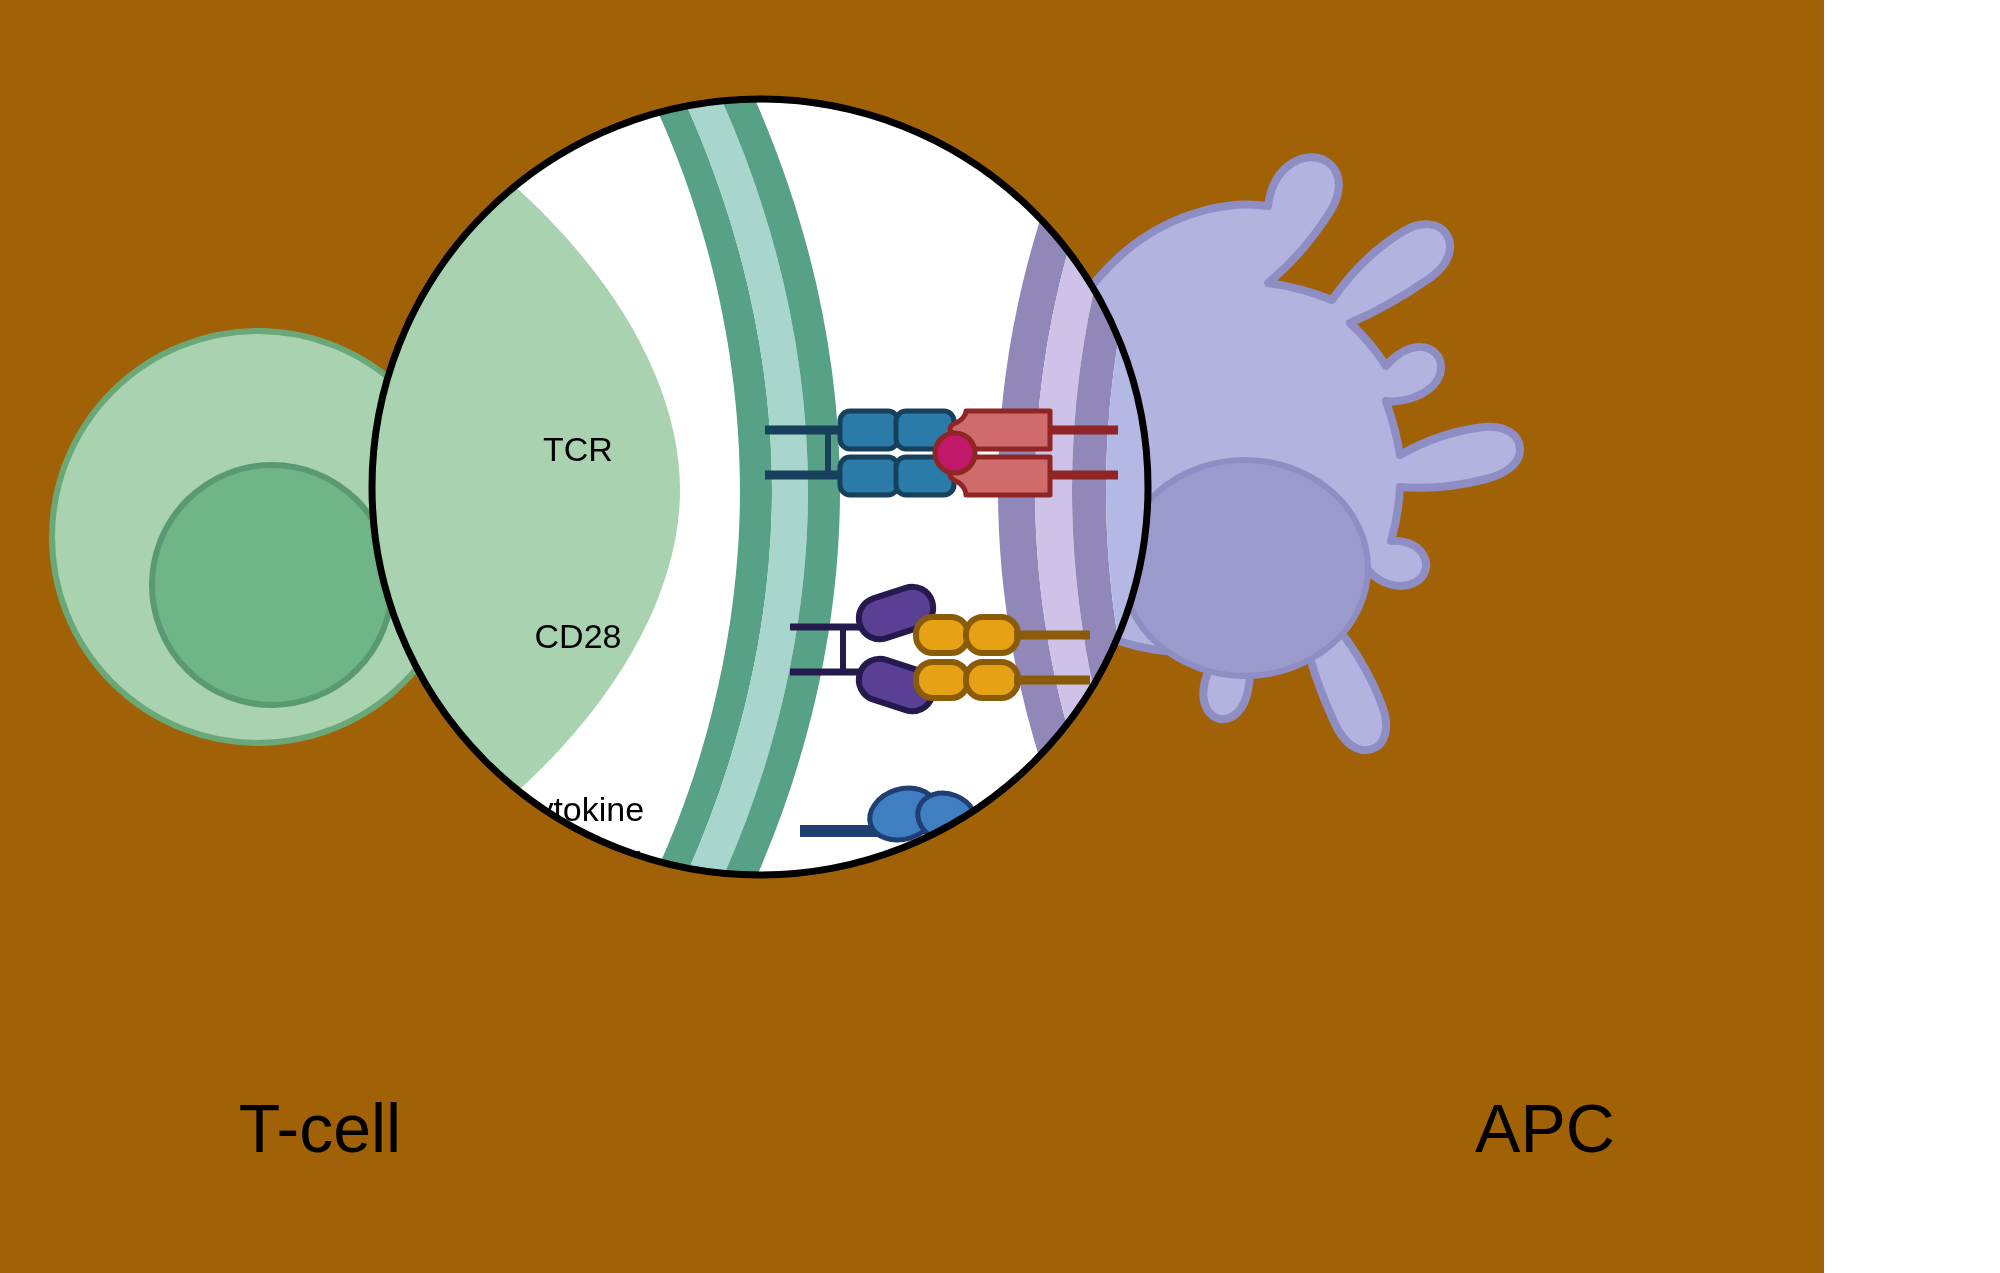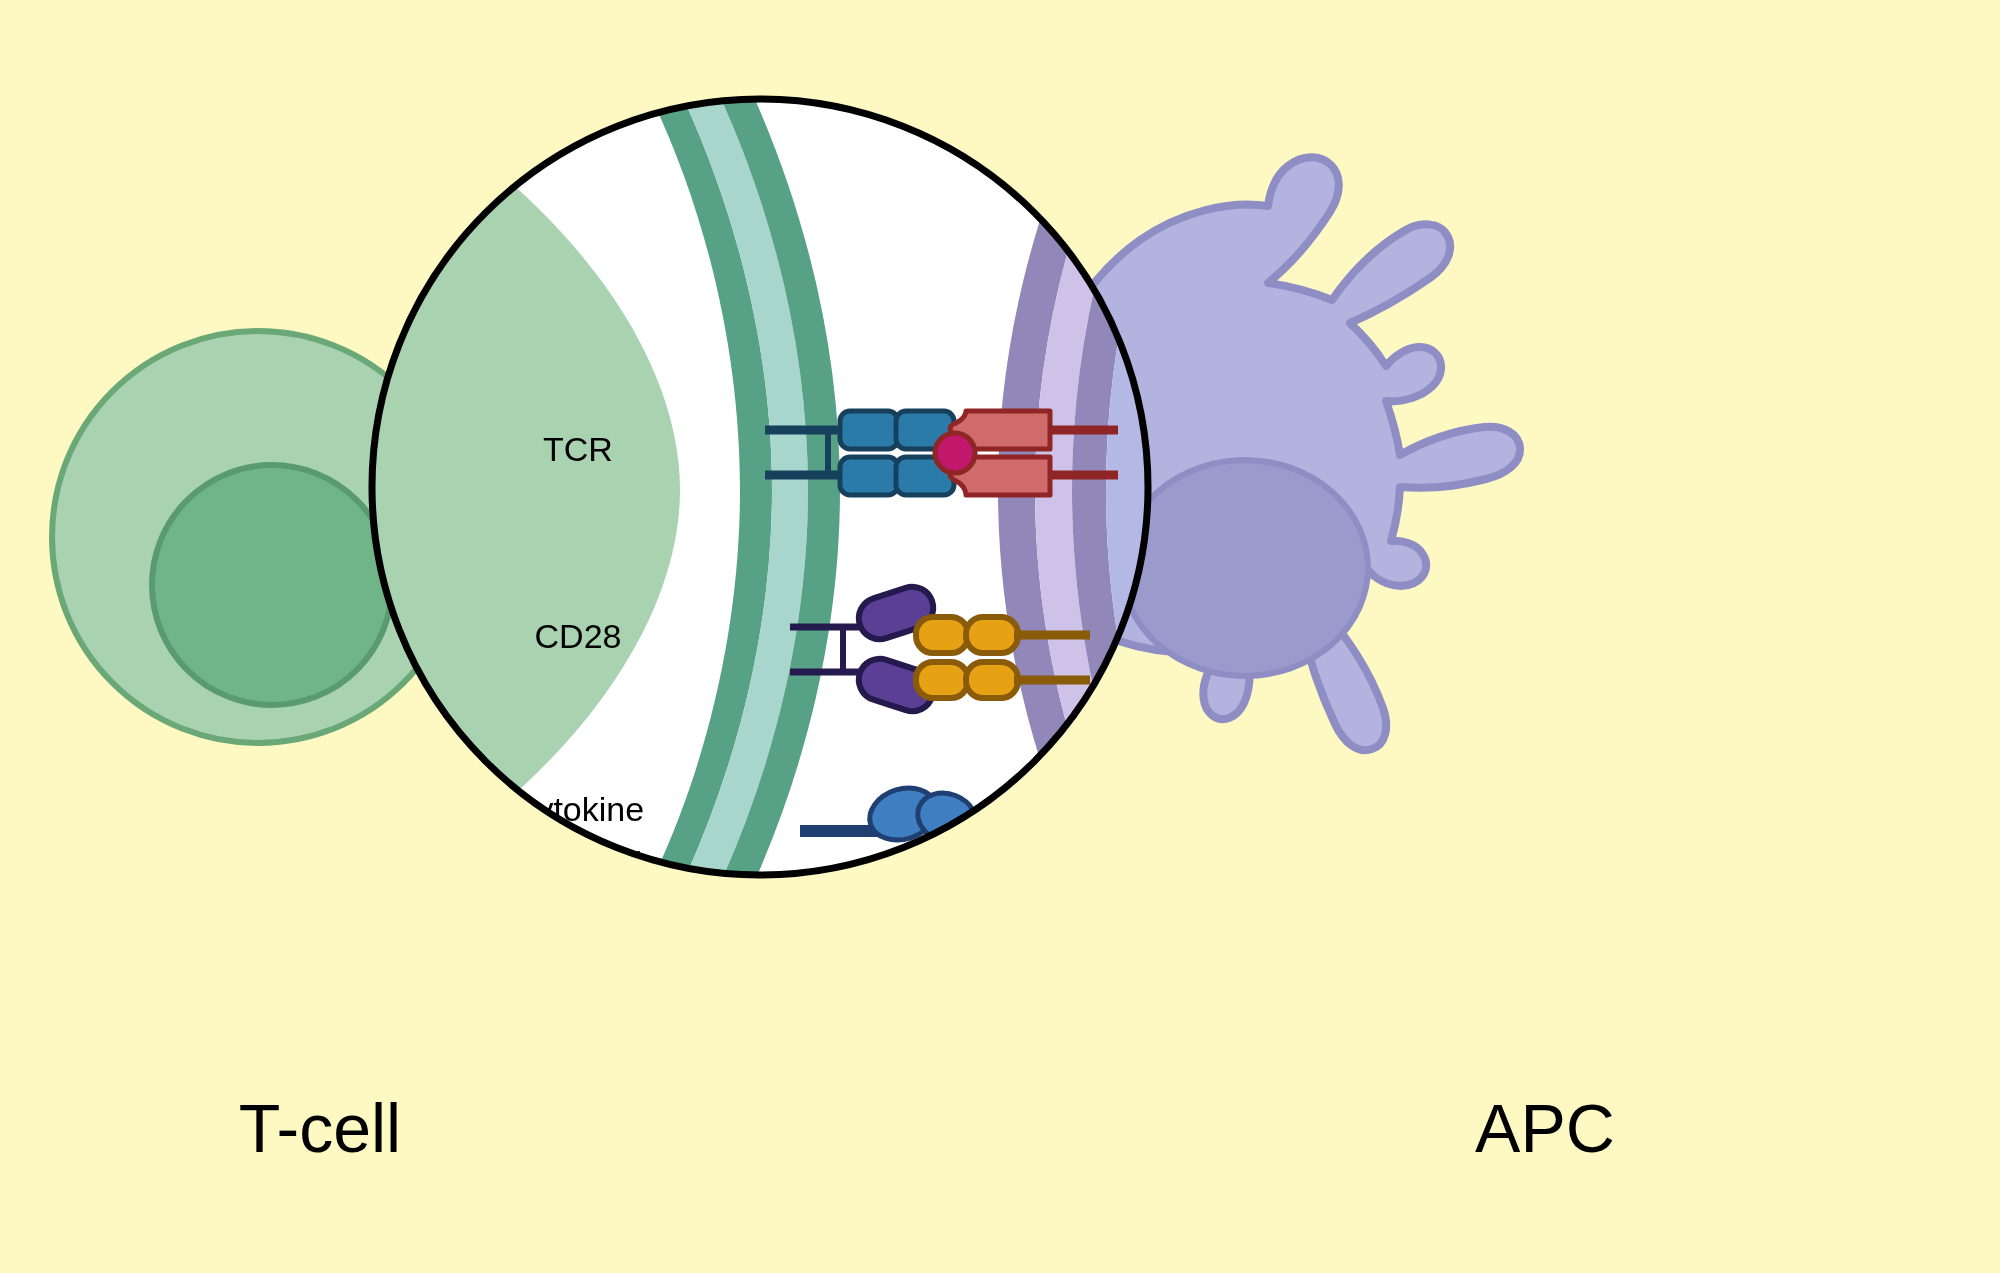--- a/index.html
+++ b/index.html
@@ -5,23 +5,23 @@
   html, body {
     margin: 0;
     padding: 0;
     background: #ffffff;
   }
   body {
     font-family: "Liberation Sans", sans-serif;
   }
   #stage {
     position: relative;
-    width: 2000px;
+    width: 1824px;
     height: 1273px;
-    background: #fef9c3;
+    background: #a16207;
     overflow: hidden;
   }
   svg#scene {
     position: absolute;
     left: 0;
     top: 0;
     width: 2000px;
     height: 1273px;
     display: block;
   }

